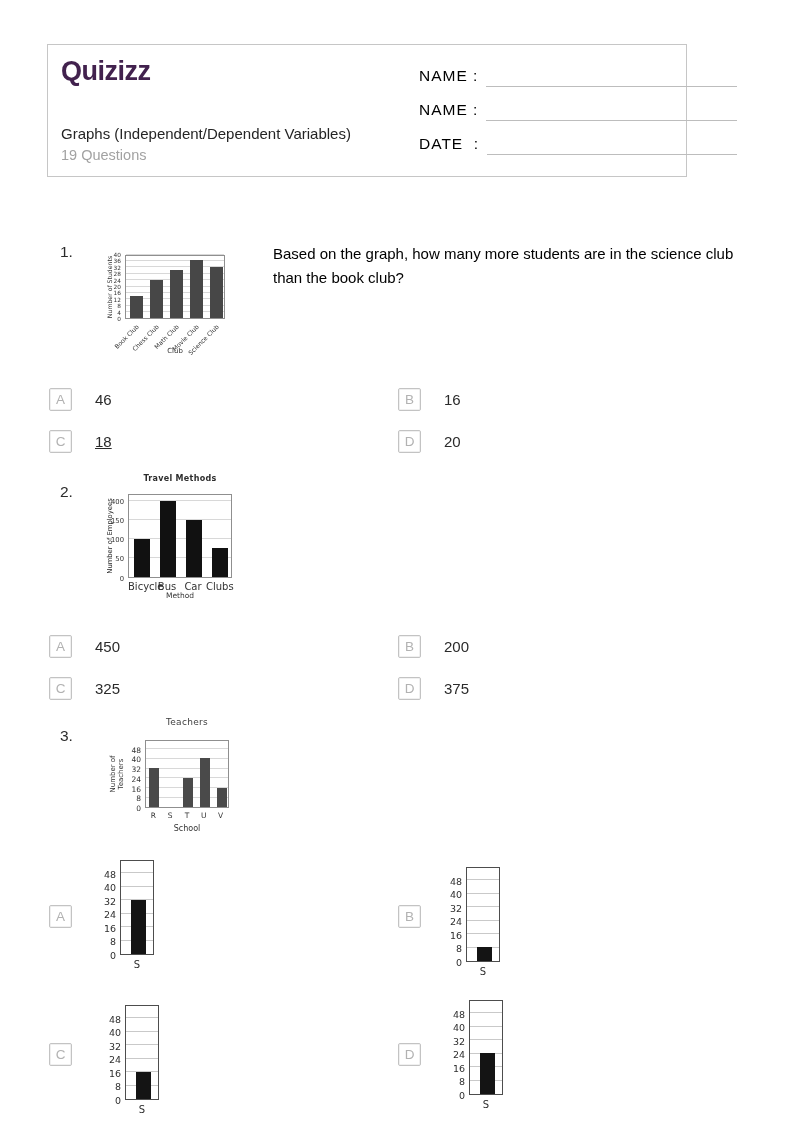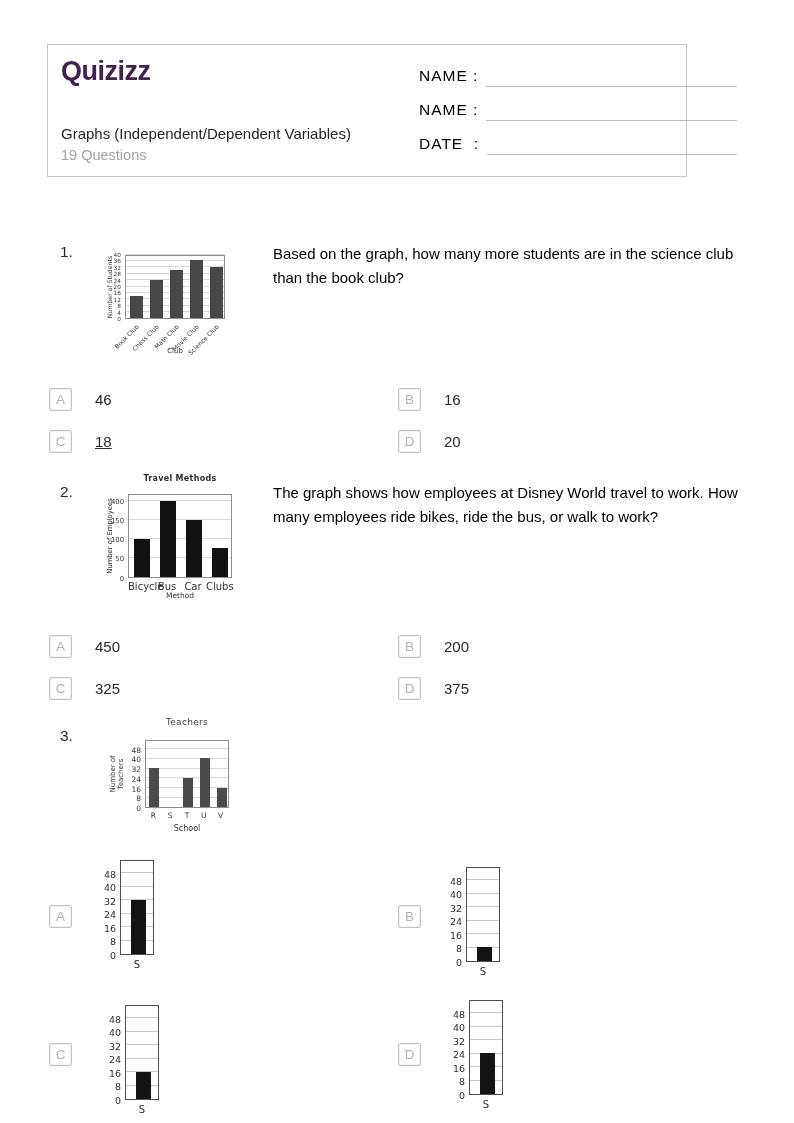--- a/index.html
+++ b/index.html
@@ -158,21 +158,20 @@
       <div class="c-ytick" style="left: 0px; width: 21px; top: 81.4091px;">50</div>
       <div class="c-ytick" style="left: 0px; width: 21px; top: 62.3182px;">100</div>
       <div class="c-ytick" style="left: 0px; width: 21px; top: 43.2273px;">150</div>
       <div class="c-ytick" style="left: 0px; width: 21px; top: 24.1364px;">400</div>
       <div class="c-xtick" style="left: 25px; width: 26px; top: 107px;">Bicycle</div>
       <div class="c-xtick" style="left: 51px; width: 26px; top: 107px;">Bus</div>
       <div class="c-xtick" style="left: 77px; width: 26px; top: 107px;">Car</div>
       <div class="c-xtick" style="left: 103px; width: 26px; top: 107px;">Clubs</div>
       <div class="c-xlabel" style="left: 25px; width: 104px; top: 117px;">Method</div>
     </div>
-  <div class="q-text" style="top:481px;">The graph shows how employees at Disney World travel to work. How many employees ride bikes, ride the bus, or walk to work?</div>
 
   <div class="opt-letter" style="left:49px;  top:635px;">A</div>
   <div class="opt-text" style="left:95px;  top:638px;">450</div>
   <div class="opt-letter" style="left:398px; top:635px;">B</div>
   <div class="opt-text" style="left:444px; top:638px;">200</div>
   <div class="opt-letter" style="left:49px;  top:677px;">C</div>
   <div class="opt-text" style="left:95px;  top:680px;">325</div>
   <div class="opt-letter" style="left:398px; top:677px;">D</div>
   <div class="opt-text" style="left:444px; top:680px;">375</div>
 

